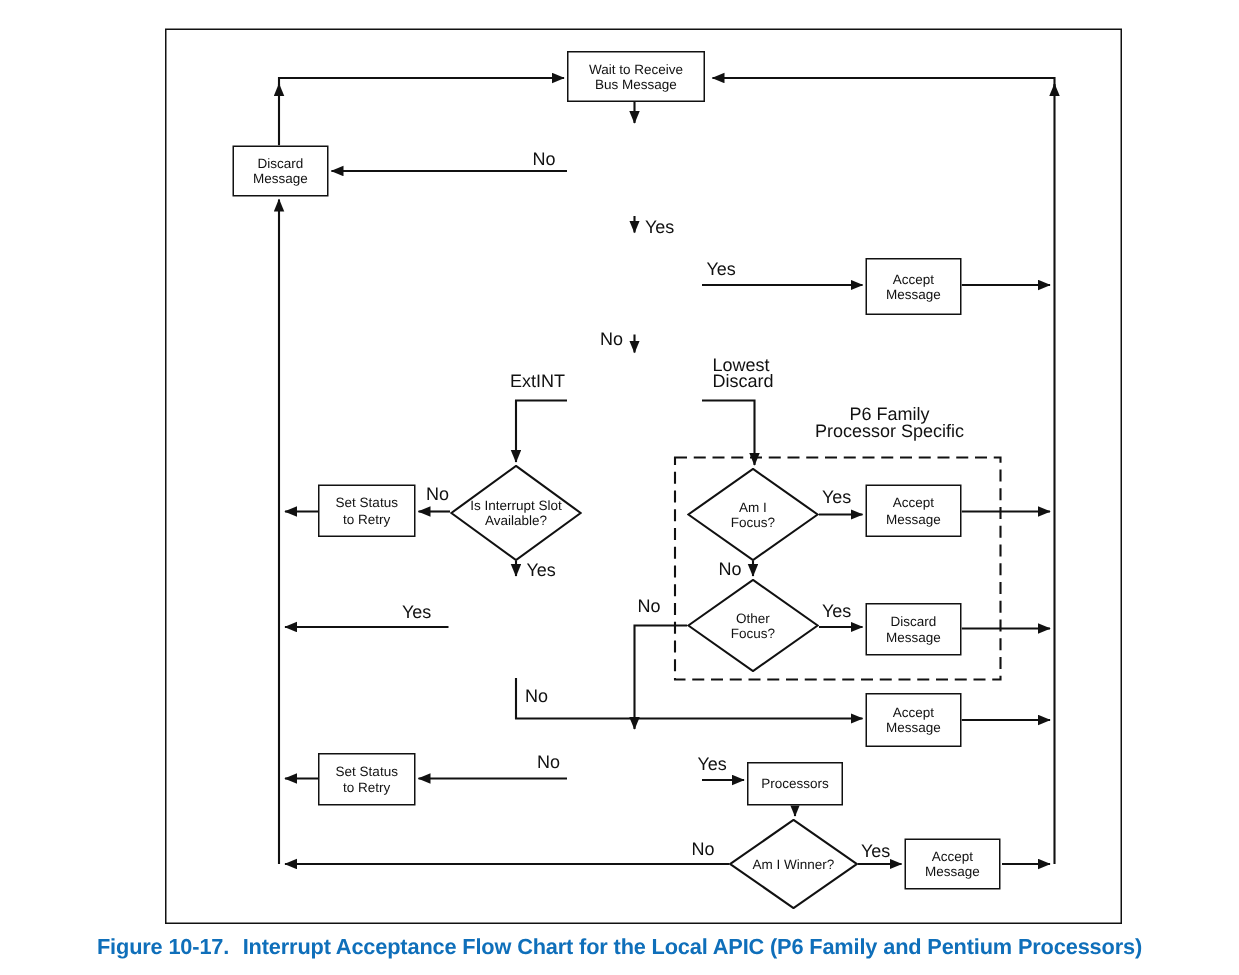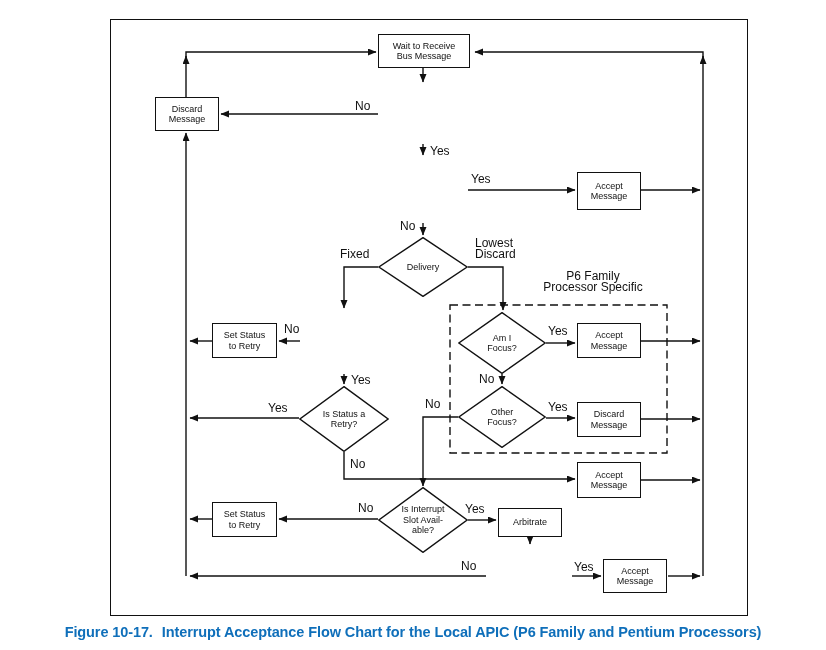--- a/index.html
+++ b/index.html
@@ -140,71 +140,63 @@
   </div>
   <div class="pbox" style="left:577px;top:462px;width:64px;height:36px">
     <span class="node-label">Accept
 Message</span>
   </div>
   <div class="pbox" style="left:212px;top:502px;width:65px;height:35px">
     <span class="node-label">Set Status
 to Retry</span>
   </div>
   <div class="pbox" style="left:498px;top:508px;width:64px;height:29px">
-    <span class="node-label">Arbitrate</span>
+    <span class="node-label">Processors</span>
   </div>
   <div class="pbox" style="left:603px;top:559px;width:64px;height:34px">
     <span class="node-label">Accept
 Message</span>
   </div>
 
-  <div class="diamond" style="left:378px;top:237px;width:90px;height:60px">
-    <svg viewBox="0 0 100 100" preserveAspectRatio="none">
-        <polygon points="50,1 99,50 50,99 1,50"></polygon>
-      </svg>
-    <span class="node-label">Delivery</span>
-  </div>
-  <div class="diamond" style="left:299px;top:386px;width:90px;height:66px">
-    <svg viewBox="0 0 100 100" preserveAspectRatio="none">
-        <polygon points="50,1 99,50 50,99 1,50"></polygon>
-      </svg>
-    <span class="node-label">Is Status a
-Retry?</span>
+  <div class="diamond" style="left:300px;top:310px;width:88px;height:64px">
+    <svg viewBox="0 0 100 100" preserveAspectRatio="none">
+        <polygon points="50,1 99,50 50,99 1,50"></polygon>
+      </svg>
+    <span class="node-label">Is Interrupt Slot
+Available?</span>
   </div>
   <div class="diamond" style="left:458px;top:312px;width:88px;height:62px">
     <svg viewBox="0 0 100 100" preserveAspectRatio="none">
         <polygon points="50,1 99,50 50,99 1,50"></polygon>
       </svg>
     <span class="node-label">Am I
 Focus?</span>
   </div>
   <div class="diamond" style="left:458px;top:386px;width:88px;height:62px">
     <svg viewBox="0 0 100 100" preserveAspectRatio="none">
         <polygon points="50,1 99,50 50,99 1,50"></polygon>
       </svg>
     <span class="node-label">Other
 Focus?</span>
   </div>
-  <div class="diamond" style="left:378px;top:487px;width:90px;height:66px">
-    <svg viewBox="0 0 100 100" preserveAspectRatio="none">
-        <polygon points="50,1 99,50 50,99 1,50"></polygon>
-      </svg>
-    <span class="node-label">Is Interrupt
-Slot Avail-
-able?</span>
+  <div class="diamond" style="left:486px;top:546px;width:86px;height:60px">
+    <svg viewBox="0 0 100 100" preserveAspectRatio="none">
+        <polygon points="50,1 99,50 50,99 1,50"></polygon>
+      </svg>
+    <span class="node-label">Am I Winner?</span>
   </div>
 
   <div class="elabel region-label" style="left:518px;top:271px;width:150px">P6 Family
 Processor Specific</div>
 
   <div class="elabel" style="left:355px;top:101px">No</div>
   <div class="elabel" style="left:430px;top:146px">Yes</div>
   <div class="elabel" style="left:471px;top:174px">Yes</div>
   <div class="elabel" style="left:400px;top:221px">No</div>
-  <div class="elabel" style="left:340px;top:249px">Fixed</div>
+  <div class="elabel" style="left:340px;top:249px">ExtINT</div>
   <div class="elabel" style="left:475px;top:238px">Lowest
 Discard</div>
   <div class="elabel" style="left:284px;top:324px">No</div>
   <div class="elabel" style="left:351px;top:375px">Yes</div>
   <div class="elabel" style="left:268px;top:403px">Yes</div>
   <div class="elabel" style="left:350px;top:459px">No</div>
   <div class="elabel" style="left:425px;top:399px">No</div>
   <div class="elabel" style="left:548px;top:326px">Yes</div>
   <div class="elabel" style="left:479px;top:374px">No</div>
   <div class="elabel" style="left:548px;top:402px">Yes</div>

